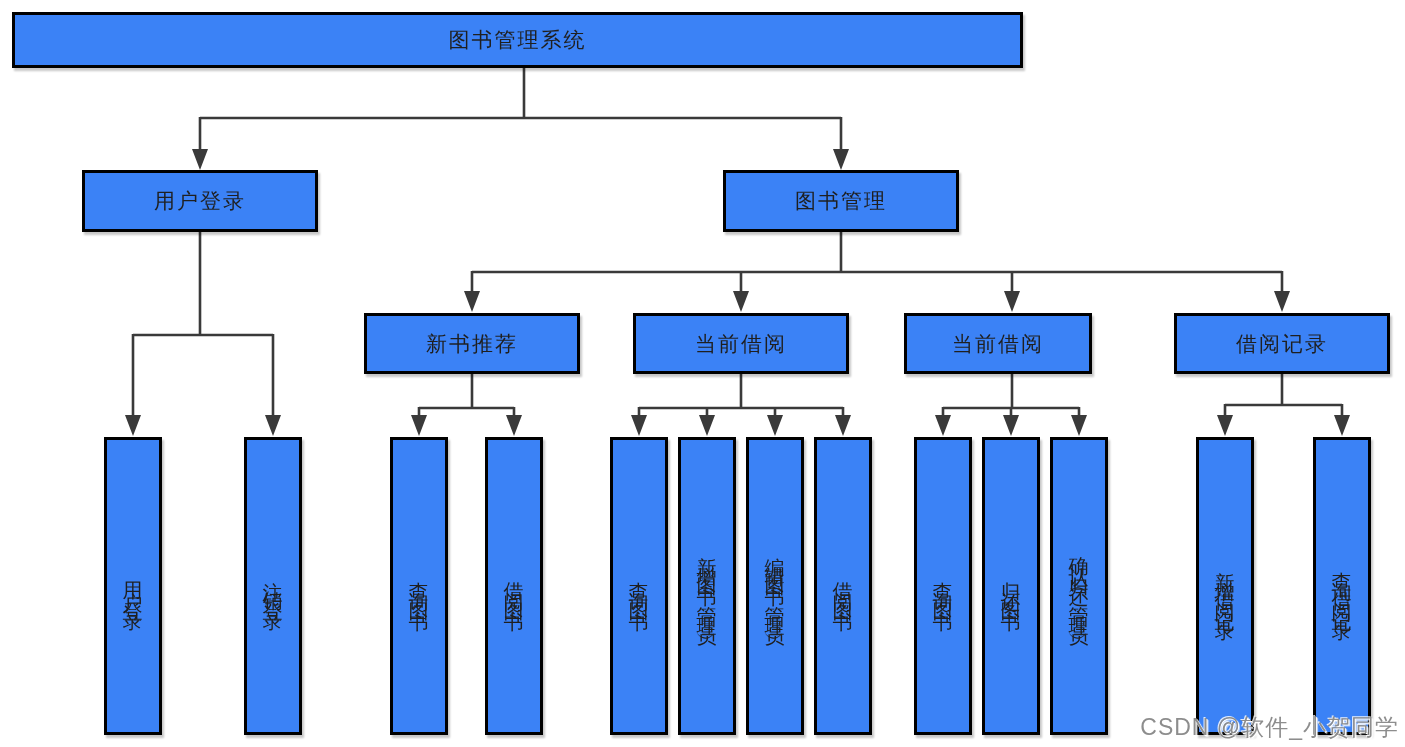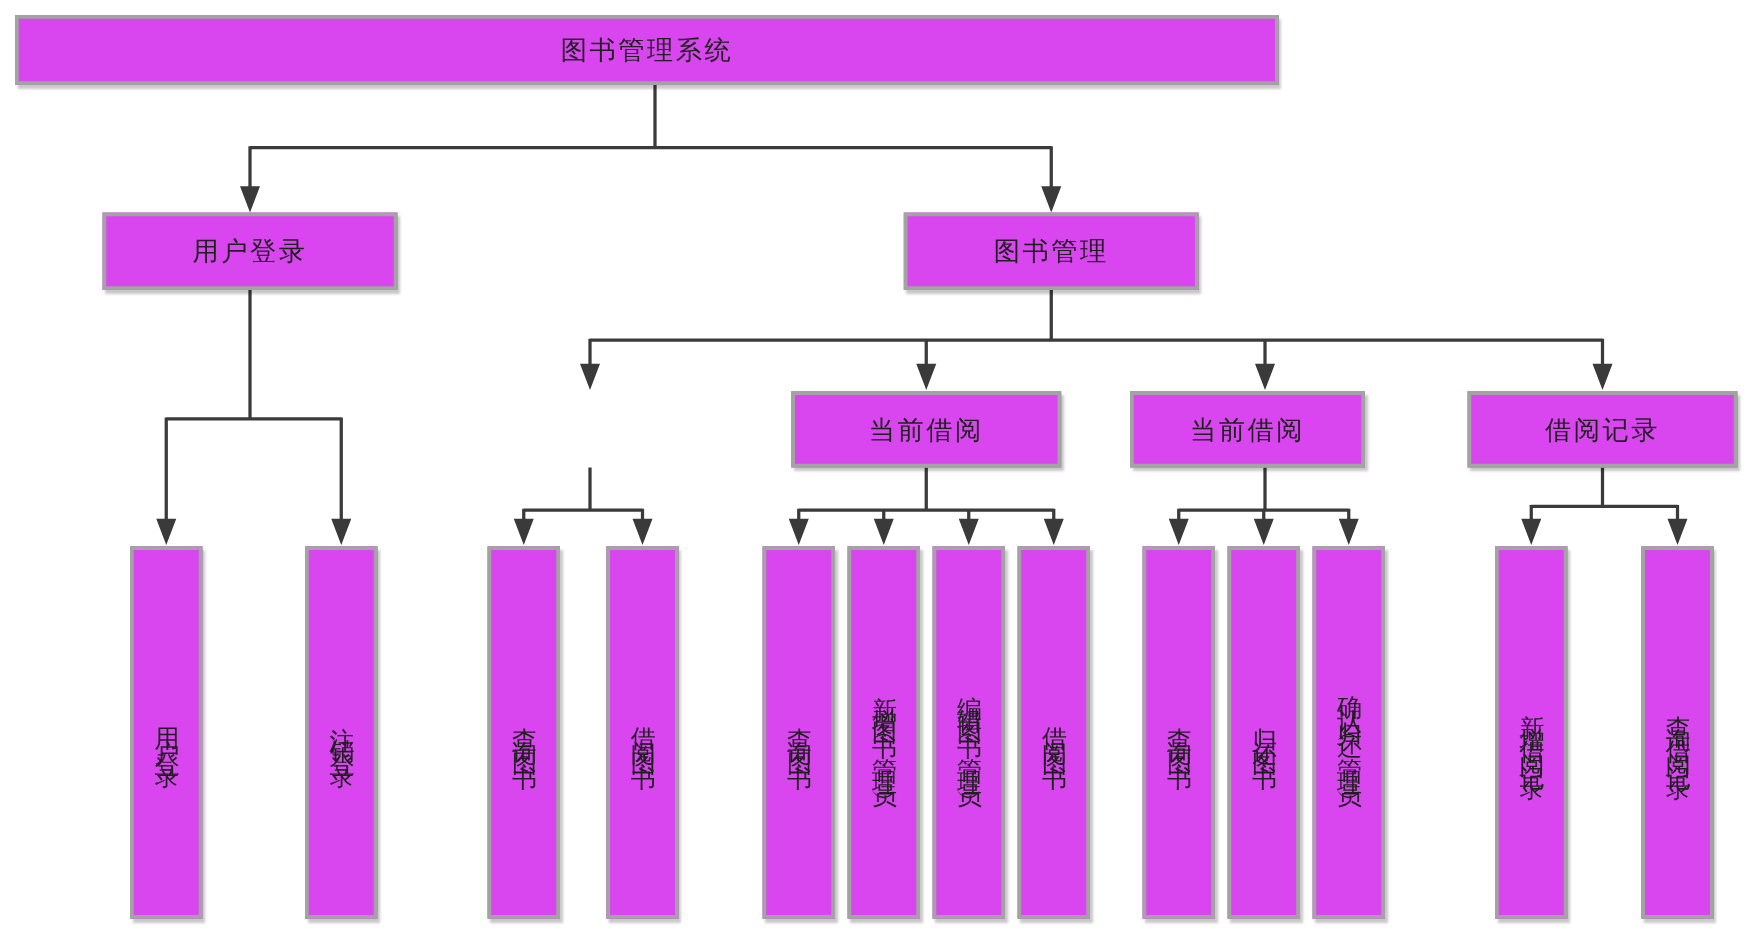--- a/index.html
+++ b/index.html
@@ -18,22 +18,22 @@
   #connector-svg {
     position: absolute;
     left: 0; top: 0;
     width: 1405px;
     height: 747px;
     pointer-events: none;
   }
   .box {
     position: absolute;
     box-sizing: border-box;
-    background: #d946ef;
-    border: 3px solid #a3a3a3;
+    background: #3b82f6;
+    border: 3px solid #000000;
     box-shadow: 2px 3px 2px rgba(0,0,0,0.22);
     display: flex;
     align-items: center;
     justify-content: center;
     z-index: 2;
   }
   .h-label {
     font-size: 21px;
     color: #1f1f1f;
     letter-spacing: 2px;
@@ -98,20 +98,23 @@
     <span class="h-label">图书管理系统</span>
   </div>
 
   <div class="box" style="left:82px; top:170px; width:236px; height:62px;">
     <span class="h-label">用户登录</span>
   </div>
   <div class="box" style="left:723px; top:170px; width:236px; height:62px;font-family:Liberation Serif, serif;">
     <span class="h-label">图书管理</span>
   </div>
 
+  <div class="box" style="left:364px; top:313px; width:216px; height:61px;">
+    <span class="h-label">新书推荐</span>
+  </div>
   <div class="box" style="left:633px; top:313px; width:216px; height:61px;">
     <span class="h-label">当前借阅</span>
   </div>
   <div class="box" style="left:904px; top:313px; width:188px; height:61px;">
     <span class="h-label">当前借阅</span>
   </div>
   <div class="box" style="left:1174px; top:313px; width:216px; height:61px;">
     <span class="h-label">借阅记录</span>
   </div>
 
@@ -152,14 +155,15 @@
     <span class="v-label">确认归还（管理员）</span>
   </div>
 
   <div class="box" style="left:1196px; top:437px; width:58px; height:298px;">
     <span class="v-label">新增借阅记录</span>
   </div>
   <div class="box" style="left:1313px; top:437px; width:58px; height:298px;">
     <span class="v-label">查询借阅记录</span>
   </div>
 
+  <div class="watermark">CSDN @软件_小贺同学</div>
 
 </div>
 
 </body></html>

